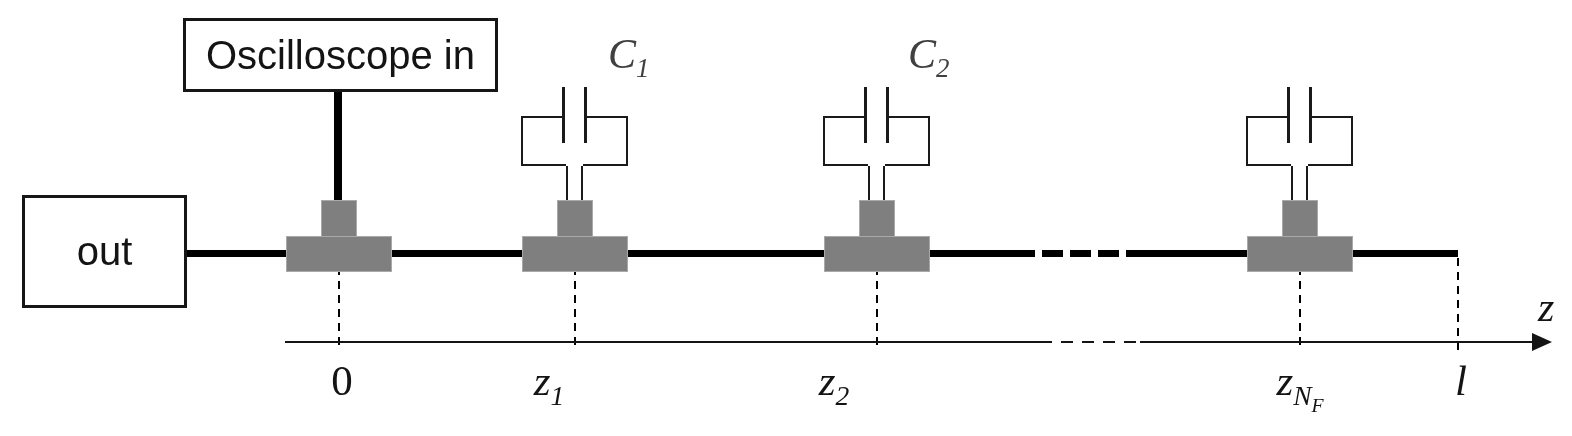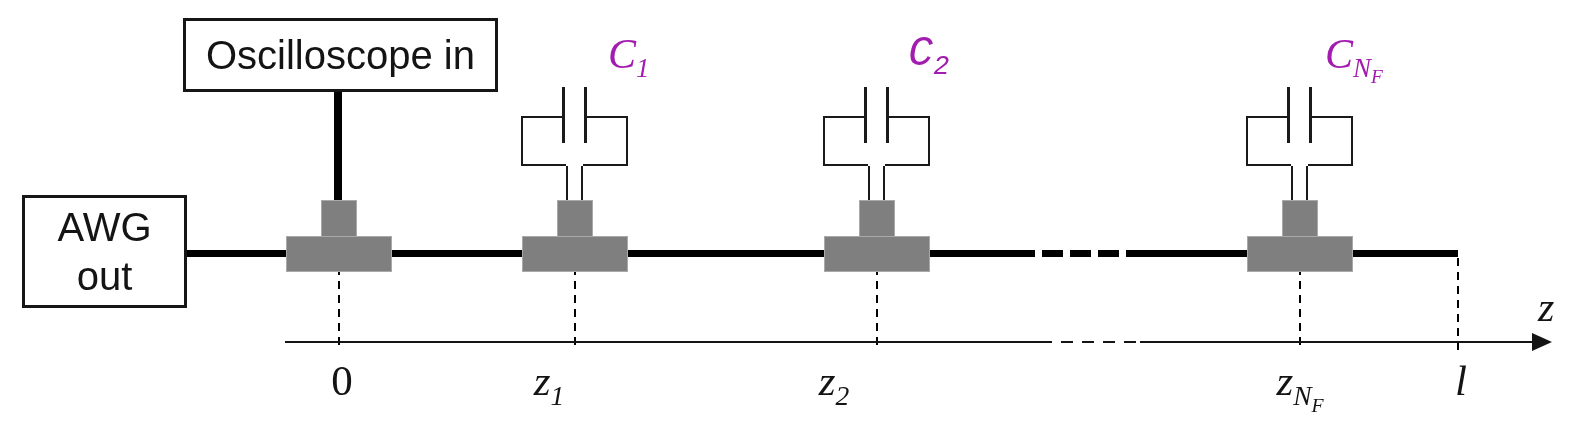--- a/index.html
+++ b/index.html
@@ -41,22 +41,22 @@
   .edge-top { top:29px; height:2px; width:42px; }
   .top-l { left:0; } .top-r { left:65px; }
   .edge-side { top:29px; width:2px; height:50px; }
   .side-l { left:0; } .side-r { left:105px; }
   .edge-bot { top:77px; height:2px; width:45px; }
   .bot-l { left:0; } .bot-r { left:62px; }
   .neck { top:79px; width:2px; height:34px; }
   .neck-l { left:45px; } .neck-r { left:60px; }
 
   
-  .cap-label { position:absolute; top:30px; font:italic 42px "Liberation Serif", serif; color:#a21caf; z-index:6; }
-  .cap-label-1 { left:608px; } .cap-label-2 { left:908px;font-family:Liberation Mono, monospace; } .cap-label-3 { left:1325px; }
+  .cap-label { position:absolute; top:30px; font:italic 42px "Liberation Serif", serif; color:#404040; z-index:6; }
+  .cap-label-1 { left:608px; } .cap-label-2 { left:908px; } .cap-label-3 { left:1325px; }
   sub { font-size:64%; font-style:italic; line-height:0; }
   sub sub { font-size:72%; }
 
   
   .vdash { position:absolute; width:2px; top:253px; height:98px; z-index:1;
            background:repeating-linear-gradient(180deg, #000 0 8px, transparent 8px 14px); }
   .vd-1 { left:338px; } .vd-2 { left:574px; } .vd-3 { left:876px; } .vd-4 { left:1299px; }
   .vd-l { left:1457px; top:258px; height:93px; }
 
   
@@ -76,21 +76,20 @@
 </style>
 </head>
 <body>
 
 <div class="stage">
 
   <div class="device-box osc-box">
     <span>Oscilloscope in</span>
   </div>
   <div class="device-box awg-box">
-    <span>AWG</span>
     <span>out</span>
   </div>
 
   <div class="cable-v"></div>
   <div class="mainline ml-1"></div>
   <div class="mainline ml-dash"></div>
   <div class="mainline ml-2"></div>
 
   <div class="tee tee-1">
     <div class="tee-stub"></div>
@@ -141,21 +140,20 @@
     <div class="edge-side side-l"></div>
     <div class="edge-side side-r"></div>
     <div class="edge-bot bot-l"></div>
     <div class="edge-bot bot-r"></div>
     <div class="neck neck-l"></div>
     <div class="neck neck-r"></div>
   </div>
 
   <div class="cap-label cap-label-1"><span>C</span><sub>1</sub></div>
   <div class="cap-label cap-label-2"><span>C</span><sub>2</sub></div>
-  <div class="cap-label cap-label-3"><span>C</span><sub><span>N</span><sub>F</sub></sub></div>
 
   <div class="vdash vd-1"></div>
   <div class="vdash vd-2"></div>
   <div class="vdash vd-3"></div>
   <div class="vdash vd-4"></div>
   <div class="vdash vd-l"></div>
 
   <div class="axis-seg ax-1"></div>
   <div class="axis-seg ax-dash"></div>
   <div class="axis-seg ax-2"></div>

